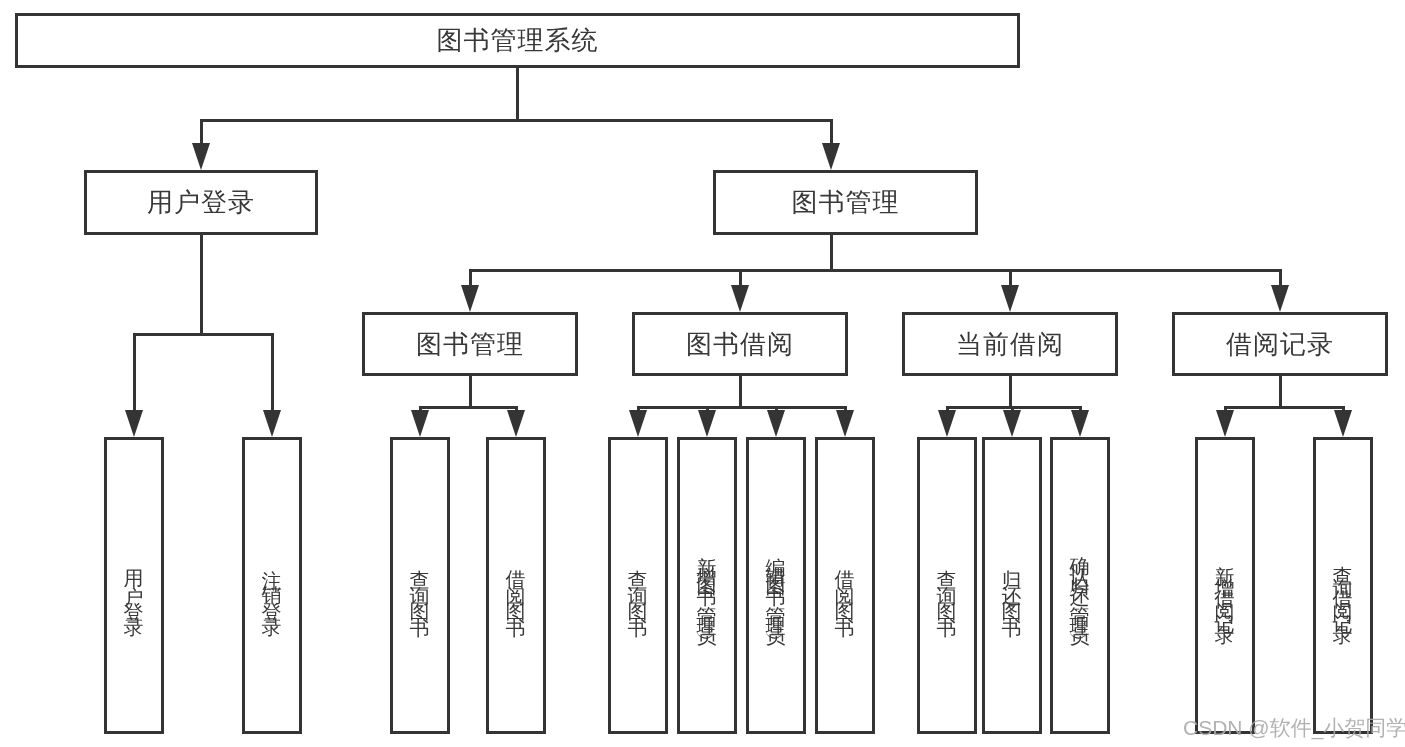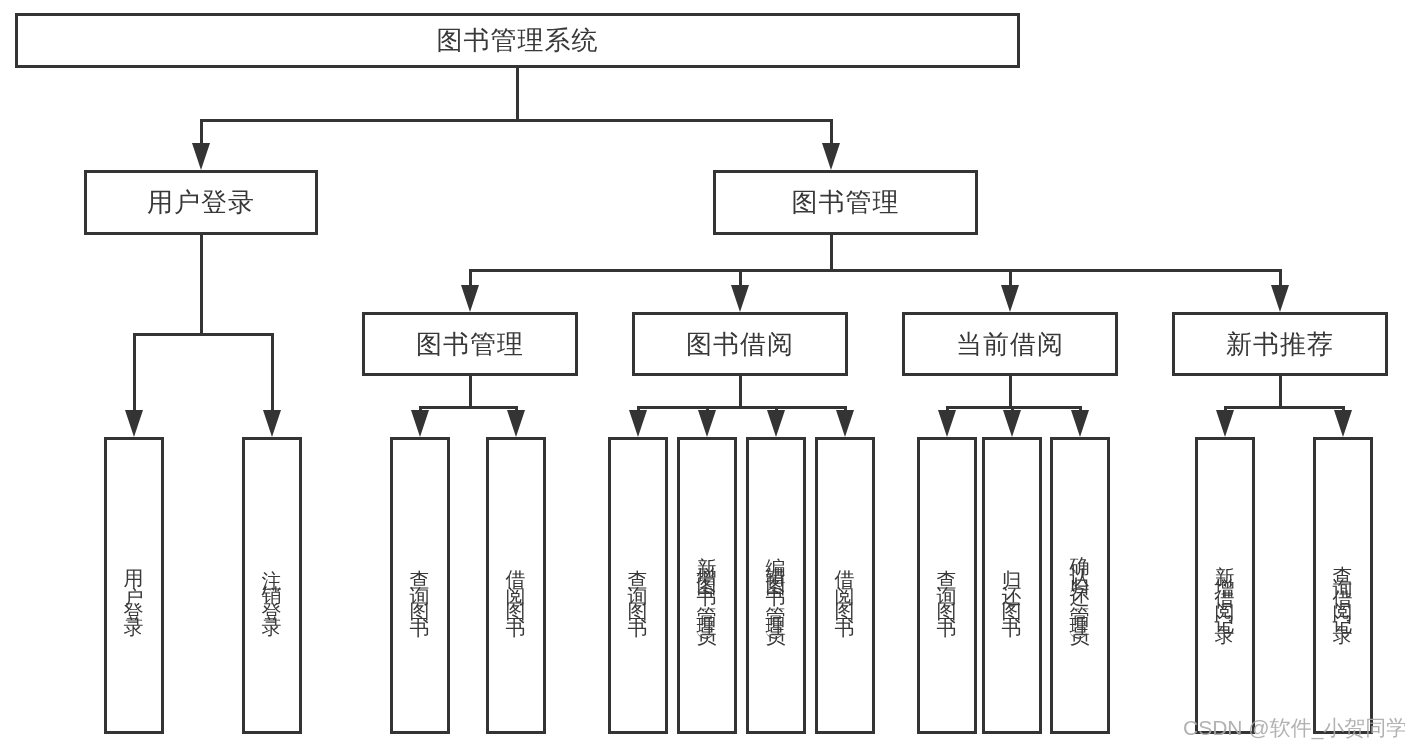--- a/index.html
+++ b/index.html
@@ -96,21 +96,21 @@
   <div class="box hbox" style="left:362px;top:312px;width:216px;height:64px">
     <span>图书管理</span>
   </div>
   <div class="box hbox" style="left:902px;top:312px;width:216px;height:64px">
     <span>当前借阅</span>
   </div>
   <div class="box hbox" style="left:632px;top:312px;width:216px;height:64px">
     <span>图书借阅</span>
   </div>
   <div class="box hbox" style="left:1172px;top:312px;width:216px;height:64px">
-    <span>新书推荐</span>
+    <span>借阅记录</span>
   </div>
 
   <div class="vl" style="left:469px;top:376px;height:32px"></div>
   <div class="hl" style="left:419px;top:406px;width:99px"></div>
   <div class="vl" style="left:419px;top:406px;height:6px"></div>
   <div class="arrow" style="left:411px;top:410px"></div>
   <div class="vl" style="left:515px;top:406px;height:6px"></div>
   <div class="arrow" style="left:507px;top:410px"></div>
 
   <div class="vl" style="left:739px;top:376px;height:32px"></div>

